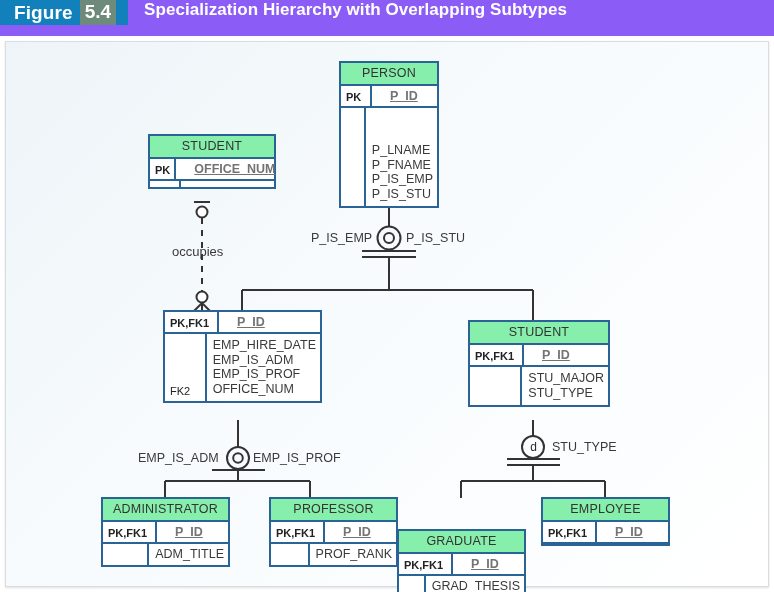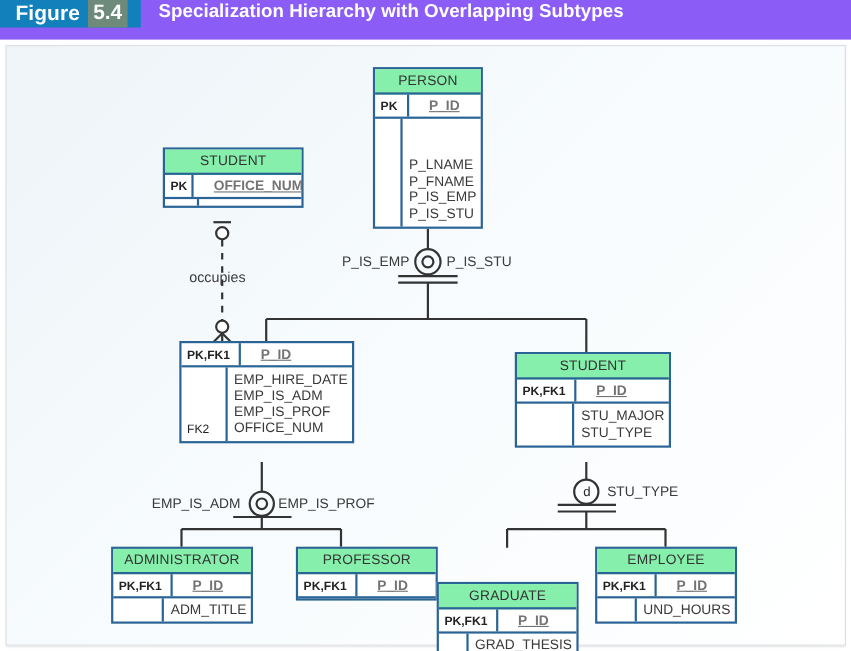--- a/index.html
+++ b/index.html
@@ -295,20 +295,26 @@
     </div>
   </div>
 </div>
 
 <div class="entity" style="left:245px; top:497px; width:129px;margin-left:24px;">
   <div class="ent-title">PROFESSOR</div>
   <div class="ent-row">
     <div class="ent-key" style="width:54px;">PK,FK1</div>
     <div class="ent-val"><span class="pk-name">P_ID</span></div>
   </div>
+  <div class="ent-row last">
+    <div class="ent-key plain" style="width:54px;"></div>
+    <div class="ent-val attr-list">
+      <div class="attr-line">PROF_RANK</div>
+    </div>
+  </div>
 </div>
 
 <div class="entity" style="left:397px; top:497px; width:129px;margin-top:32px;">
   <div class="ent-title">GRADUATE</div>
   <div class="ent-row">
     <div class="ent-key" style="width:54px;">PK,FK1</div>
     <div class="ent-val"><span class="pk-name">P_ID</span></div>
   </div>
   <div class="ent-row last">
     <div class="ent-key plain" style="width:54px;"></div>
@@ -317,19 +323,13 @@
     </div>
   </div>
 </div>
 
 <div class="entity" style="left:541px; top:497px; width:129px;">
   <div class="ent-title">EMPLOYEE</div>
   <div class="ent-row">
     <div class="ent-key" style="width:54px;">PK,FK1</div>
     <div class="ent-val"><span class="pk-name">P_ID</span></div>
   </div>
-  <div class="ent-row last">
-    <div class="ent-key plain" style="width:54px;"></div>
-    <div class="ent-val attr-list">
-      <div class="attr-line">UND_HOURS</div>
-    </div>
-  </div>
 </div>
 
 </body></html>

